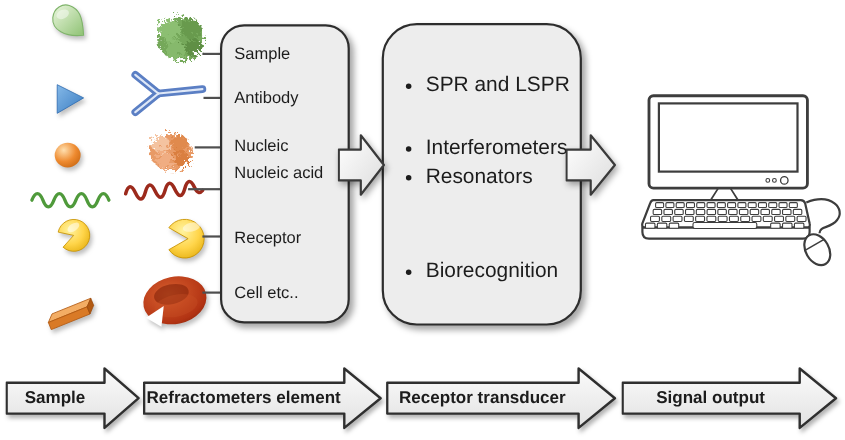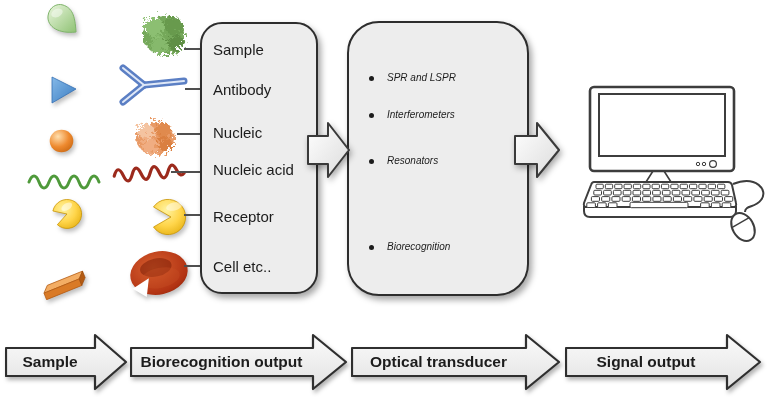--- a/index.html
+++ b/index.html
@@ -7,21 +7,21 @@
           font-family:"Liberation Sans",sans-serif;color:#1c1c1c;}
   .abs{position:absolute;}
   
   .panel{position:absolute;background:#ededed;border:2px solid #2d2d2d;
          box-shadow:3px 4px 6px rgba(0,0,0,.35);box-sizing:border-box;}
   .panel-bio{left:200px;top:22px;width:118px;height:272px;border-radius:22px;}
   .panel-trans{left:347px;top:21px;width:182px;height:275px;border-radius:32px;}
   .bio-label{position:absolute;left:11px;height:20px;font-size:15px;line-height:20px;white-space:nowrap;}
   .bullet-row{position:absolute;left:20px;height:20px;display:flex;align-items:center;white-space:nowrap;}
   .bullet-row .dot{width:5px;height:5px;border-radius:50%;background:#1c1c1c;margin-right:13px;flex:0 0 auto;}
-  .bullet-row .b-txt{font-size:10px;line-height:20px;font-style:italic;}
+  .bullet-row .b-txt{font-size:19px;line-height:20px;}
   
   .conn{position:absolute;height:2px;background:#4f4f4f;}
   
   .flow-arrow{position:absolute;top:333px;height:58px;font-weight:bold;}
   .flow-arrow svg{display:block;filter:drop-shadow(2px 3px 2px rgba(0,0,0,.30));}
   .flow-label{position:absolute;top:0;height:58px;display:flex;align-items:center;justify-content:center;
               font-size:15.5px;white-space:nowrap;}
   .block-arrow svg{display:block;filter:drop-shadow(2px 3px 3px rgba(0,0,0,.35));}
   .icon-shadow{filter:drop-shadow(2px 3px 2px rgba(0,0,0,.25));}
 </style>
@@ -157,37 +157,37 @@
   <div class="conn" style="left:185px;top:88px;width:16px"></div>
   <div class="conn" style="left:177px;top:133px;width:24px"></div>
   <div class="conn" style="left:171px;top:171px;width:30px"></div>
   <div class="conn" style="left:184px;top:214px;width:17px"></div>
   <div class="conn" style="left:184px;top:265px;width:17px"></div>
 
   <div class="panel panel-bio">
     <div class="bio-label" style="top:16px">Sample</div>
     <div class="bio-label" style="top:56px">Antibody</div>
     <div class="bio-label" style="top:99px">Nucleic</div>
-    <div class="bio-label" style="top:136px">Nucleic acid</div>
+    <div class="bio-label" style="top:124px">Nucleic acid</div>
     <div class="bio-label" style="top:183px">Receptor</div>
     <div class="bio-label" style="top:233px">Cell etc..</div>
   </div>
 
   <div class="abs block-arrow" style="left:307px;top:121px;z-index:5">
     <svg width="44" height="58" viewBox="0 0 44 58">
       <polygon points="1,15 21,15 21,2 42,29 21,56 21,43 1,43" fill="url(#blockGrad)" stroke="#3a3a3a" stroke-width="2" stroke-linejoin="round"></polygon>
     </svg>
   </div>
 
   <div class="panel panel-trans">
     <div class="bullet-row" style="top:45px">
       <span class="dot"></span>
       <span class="b-txt">SPR and LSPR</span>
     </div>
-    <div class="bullet-row" style="top:82px">
+    <div class="bullet-row" style="top:102px">
       <span class="dot"></span>
       <span class="b-txt">Interferometers</span>
     </div>
     <div class="bullet-row" style="top:128px">
       <span class="dot"></span>
       <span class="b-txt">Resonators</span>
     </div>
     <div class="bullet-row" style="top:214px">
       <span class="dot"></span>
       <span class="b-txt">Biorecognition</span>
@@ -278,28 +278,28 @@
     <svg width="123" height="58" viewBox="0 0 123 58">
       <polygon points="1,15 90,15 90,2 121,29 90,56 90,43 1,43" fill="url(#arrowGrad)" stroke="#2f2f2f" stroke-width="2.2" stroke-linejoin="round"></polygon>
     </svg>
     <div class="flow-label" style="left:0;width:90px">Sample</div>
   </div>
 
   <div class="flow-arrow" style="left:130px;width:218px">
     <svg width="218" height="58" viewBox="0 0 218 58">
       <polygon points="1,15 183,15 183,2 216,29 183,56 183,43 1,43" fill="url(#arrowGrad)" stroke="#2f2f2f" stroke-width="2.2" stroke-linejoin="round"></polygon>
     </svg>
-    <div class="flow-label" style="left:0;width:183px">Biorecognition output</div>
+    <div class="flow-label" style="left:0;width:183px">Refractometers element</div>
   </div>
 
   <div class="flow-arrow" style="left:351px;width:210px">
     <svg width="210" height="58" viewBox="0 0 210 58">
       <polygon points="1,15 175,15 175,2 208,29 175,56 175,43 1,43" fill="url(#arrowGrad)" stroke="#2f2f2f" stroke-width="2.2" stroke-linejoin="round"></polygon>
     </svg>
-    <div class="flow-label" style="left:0;width:175px">Optical transducer</div>
+    <div class="flow-label" style="left:0;width:175px">Receptor transducer</div>
   </div>
 
   <div class="flow-arrow" style="left:565px;width:197px">
     <svg width="197" height="58" viewBox="0 0 197 58">
       <polygon points="1,15 162,15 162,2 195,29 162,56 162,43 1,43" fill="url(#arrowGrad)" stroke="#2f2f2f" stroke-width="2.2" stroke-linejoin="round"></polygon>
     </svg>
     <div class="flow-label" style="left:0;width:162px">Signal output</div>
   </div>
 
 </div>

